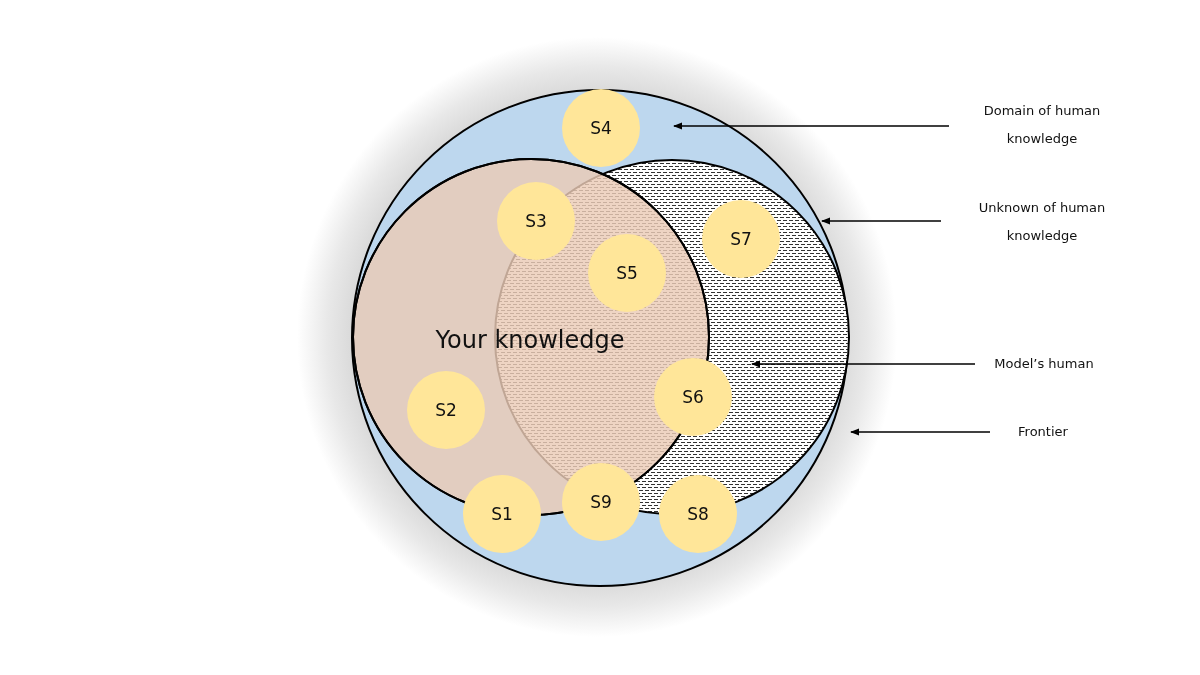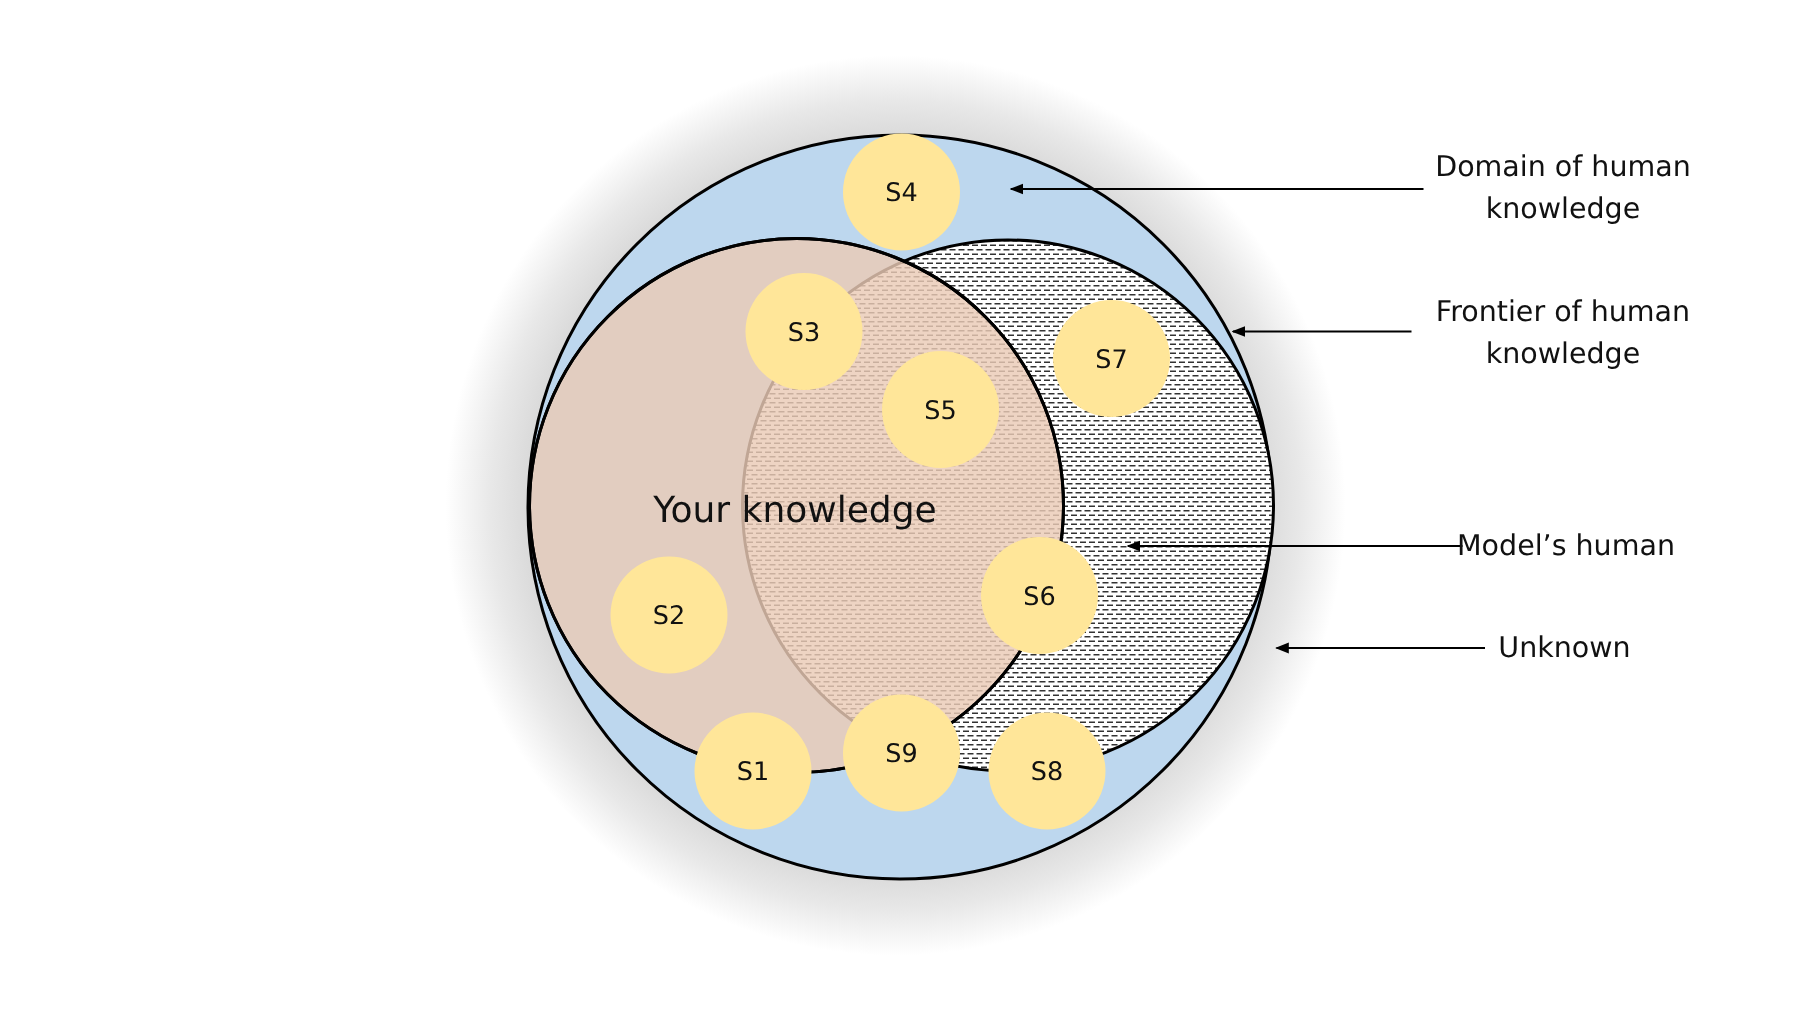--- a/index.html
+++ b/index.html
@@ -27,21 +27,21 @@
       fill: #111111;
     }
     .main-label {
       font-family: "DejaVu Sans", "Liberation Sans", sans-serif;
       font-size: 24px;
       fill: #111111;
     }
     .side-label {
       position: absolute;
       font-family: "DejaVu Sans", "Liberation Sans", sans-serif;
-      font-size: 19px;
+      font-size: 13px;
       line-height: 28px;
       color: #111111;
       text-align: center;
       white-space: nowrap;
       transform: translateX(-50%);
     }
     .side-label span {
       display: block;
     }
   </style>
@@ -124,22 +124,22 @@
       <line x1="990" y1="432" x2="851" y2="432" stroke="#000000" stroke-width="1.3" marker-end="url(#arrowHead)"></line>
     </g>
 </svg>
 
 <div id="labels">
     <div class="side-label" style="left: 1042px; top: 97px;">
       <span>Domain of human</span>
       <span>knowledge</span>
     </div>
     <div class="side-label" style="left: 1042px; top: 194px;">
-      <span>Frontier of human</span>
+      <span>Unknown of human</span>
       <span>knowledge</span>
     </div>
     <div class="side-label" style="left: 1044px; top: 350px;">
       <span>Model’s human</span>
     </div>
     <div class="side-label" style="left: 1043px; top: 418px;">
-      <span>Unknown</span>
+      <span>Frontier</span>
     </div>
   </div>
 
 </body></html>

